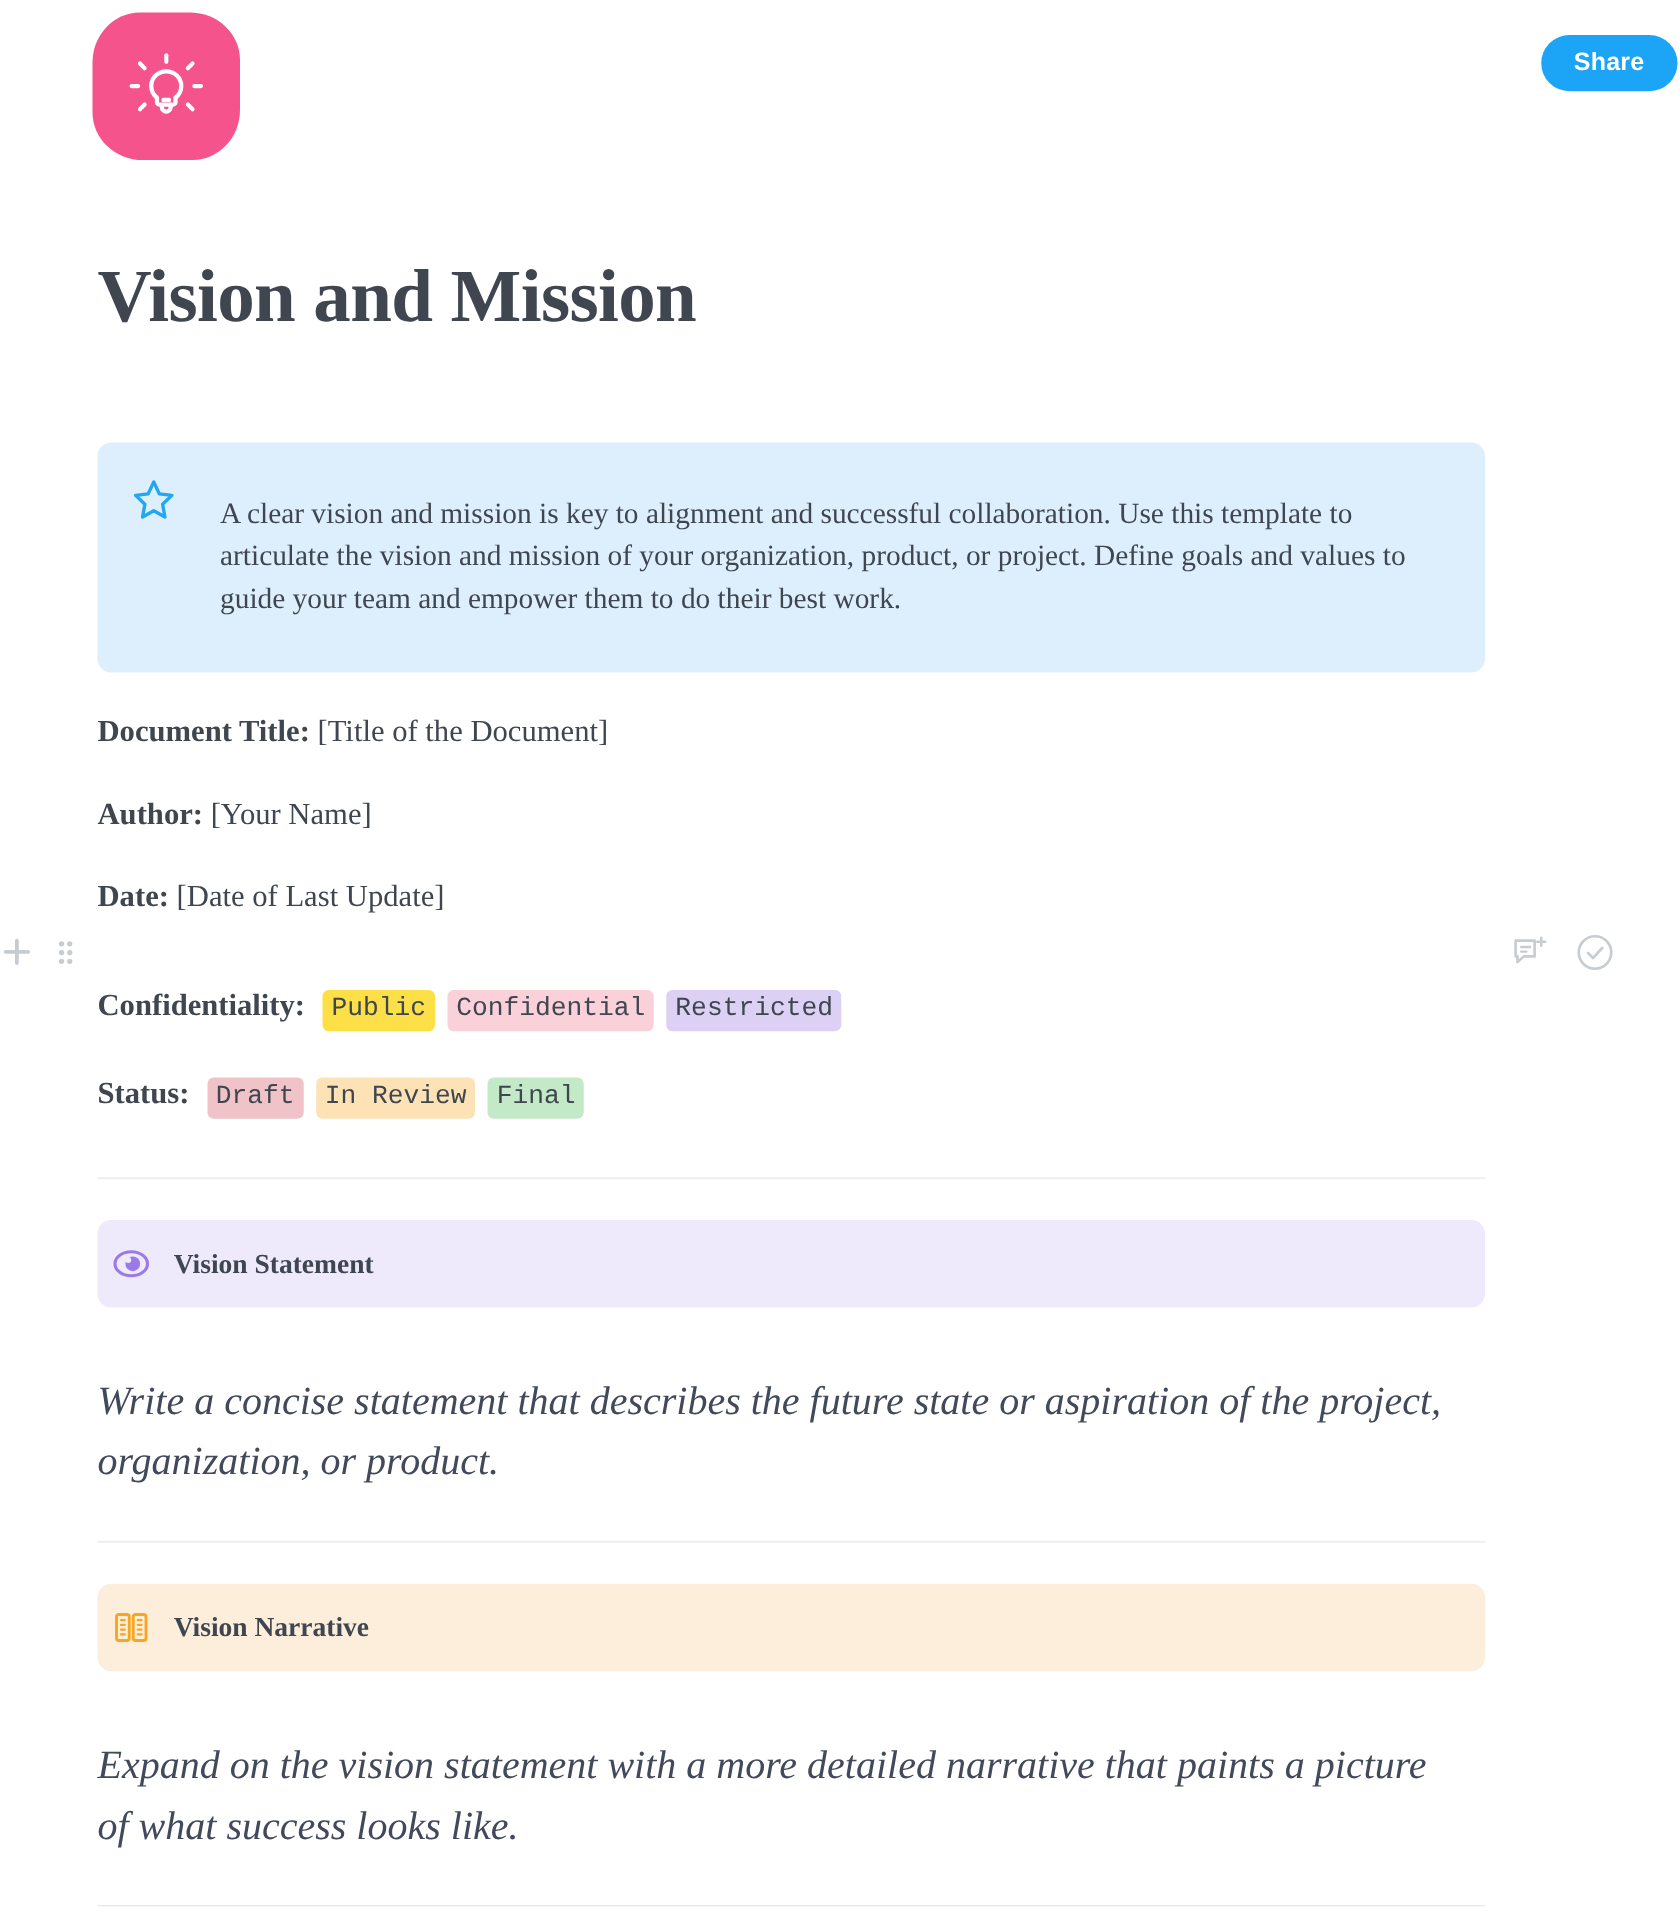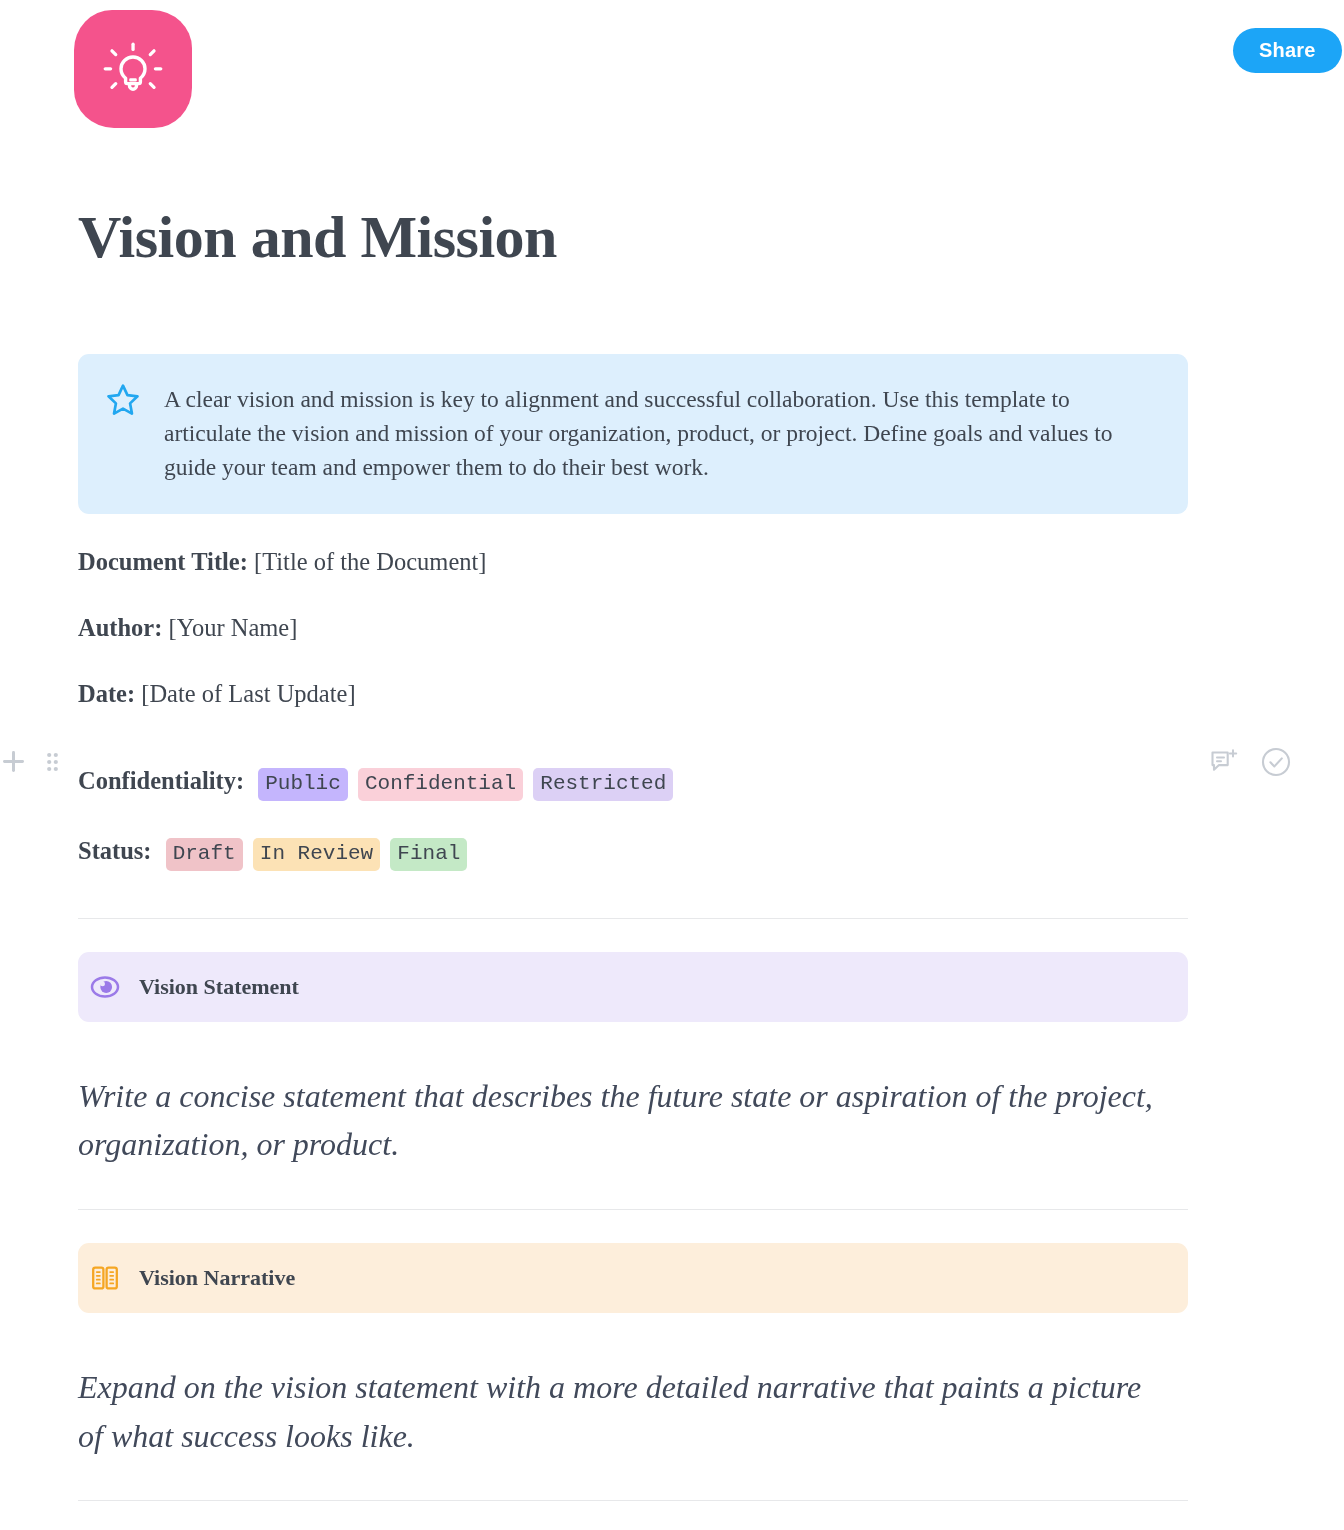--- a/index.html
+++ b/index.html
@@ -90,21 +90,21 @@
     padding: 24px 28px 26px 28px;
     display: flex;
     align-items: flex-start;
     gap: 20px;
   }
   .callout-icon { flex: 0 0 auto; margin-top: 5px; }
   .callout-text {
     font-size: 23.5px;
     line-height: 1.45;
     color: #3f4650;
-    margin: 4px;
+    margin: 16px;
   }
 
   
   .meta-block { margin-top: 32px; }
   .meta-row {
     font-size: 24.5px;
     line-height: 1.3;
     margin: 0 0 34px 0;
     color: #3f4650;
   }
@@ -272,21 +272,21 @@
         <span class="meta-value">[Your Name]</span>
       </p>
 
       <p class="meta-row">
         <span class="meta-label">Date:</span>
         <span class="meta-value">[Date of Last Update]</span>
       </p>
 
       <p class="meta-row">
         <span class="meta-label">Confidentiality:</span>
-        <span class="tag tag-first" style="background: #c4b5fd; margin-top: 24px;">Public</span>
+        <span class="tag tag-first" style="background: #fde047; margin-top: 24px;">Public</span>
         <span class="tag" style="background: rgb(250, 208, 217);">Confidential</span>
         <span class="tag" style="background: rgb(220, 208, 245);">Restricted</span>
       </p>
 
       <p class="meta-row">
         <span class="meta-label">Status:</span>
         <span class="tag tag-first" style="background: rgb(240, 195, 200);">Draft</span>
         <span class="tag" style="background: rgb(252, 226, 181);">In Review</span>
         <span class="tag" style="background: rgb(196, 233, 198);">Final</span>
       </p>

